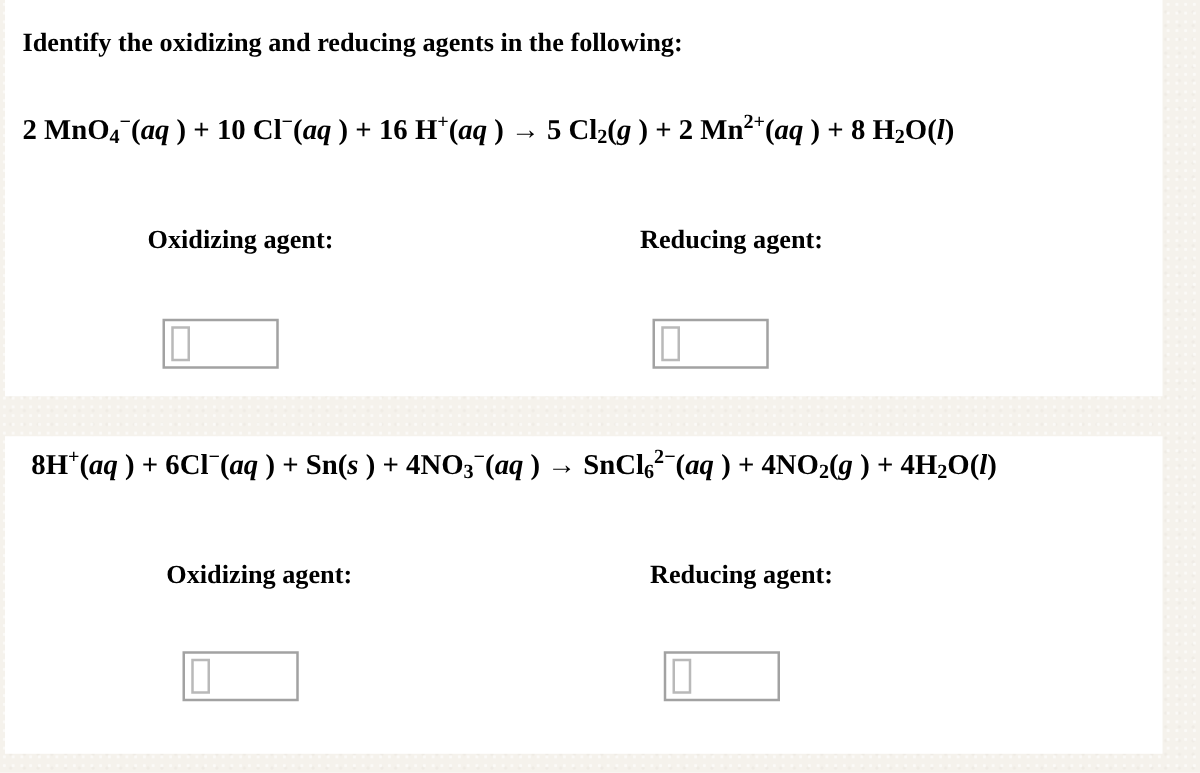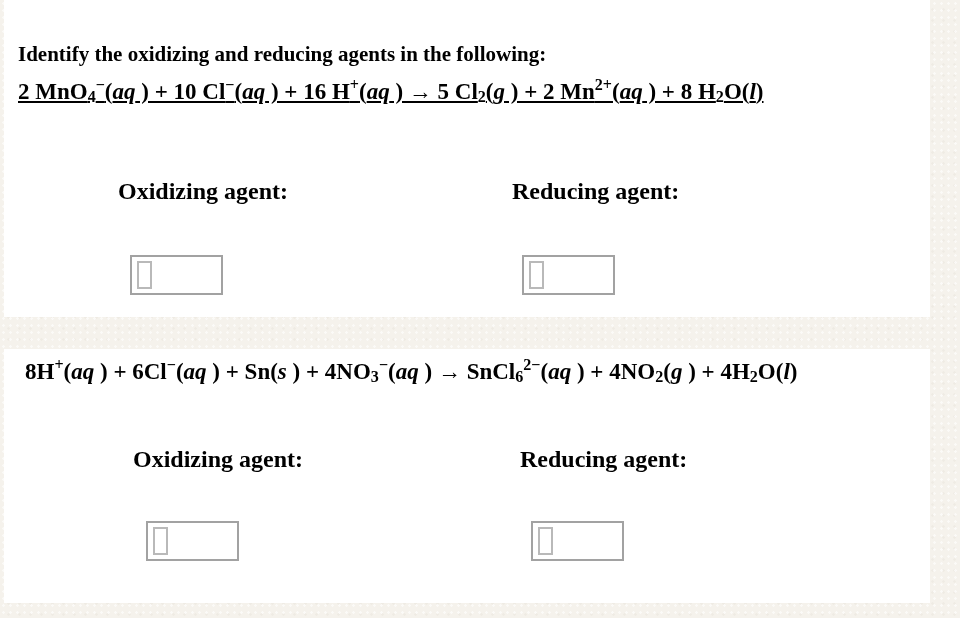--- a/index.html
+++ b/index.html
@@ -14,30 +14,30 @@
     background-position:0 0, 3px 4px;
     font-family:"Liberation Serif","DejaVu Serif",serif;
     color:#000;
   }
   .card { position:absolute; left:4px; width:926px; background:#ffffff; }
   .card.one { top:0; height:317px; }
   .card.two { top:349px; height:254px; }
 
   .abs { position:absolute; }
 
-  .title { left:18px; top:21px; font-size:21px; font-weight:bold; line-height:26px; white-space:nowrap;margin-top:20px; }
+  .title { left:18px; top:21px; font-size:21px; font-weight:bold; line-height:26px; white-space:nowrap; }
 
   .eq { font-size:23px; font-weight:bold; line-height:40px; white-space:nowrap; }
   .eq sup { font-size:0.7em; vertical-align:0.55em; line-height:0; }
   .eq sub { font-size:0.7em; vertical-align:-0.2em; line-height:0; }
   .eq .it { font-style:italic; }
-  .eq1 { left:18px; top:72px;text-decoration:underline; }
+  .eq1 { left:18px; top:84px; }
   .eq2 { left:25px; top:352px; }
 
-  .agent-label { font-size:24px; font-weight:bold; line-height:26px; white-space:nowrap; }
+  .agent-label { font-size:21px; font-weight:bold; line-height:26px; white-space:nowrap; }
   .s1-ox-label  { left:118px; top:178px; }
   .s1-red-label { left:512px; top:178px; }
   .s2-ox-label  { left:133px; top:446px; }
   .s2-red-label { left:520px; top:446px; }
 
   .answer-box {
     position:absolute; width:93px; height:40px;
     border:2px solid #a2a2a2; background:#ffffff;
     display:flex; align-items:center; cursor:text;
   }

